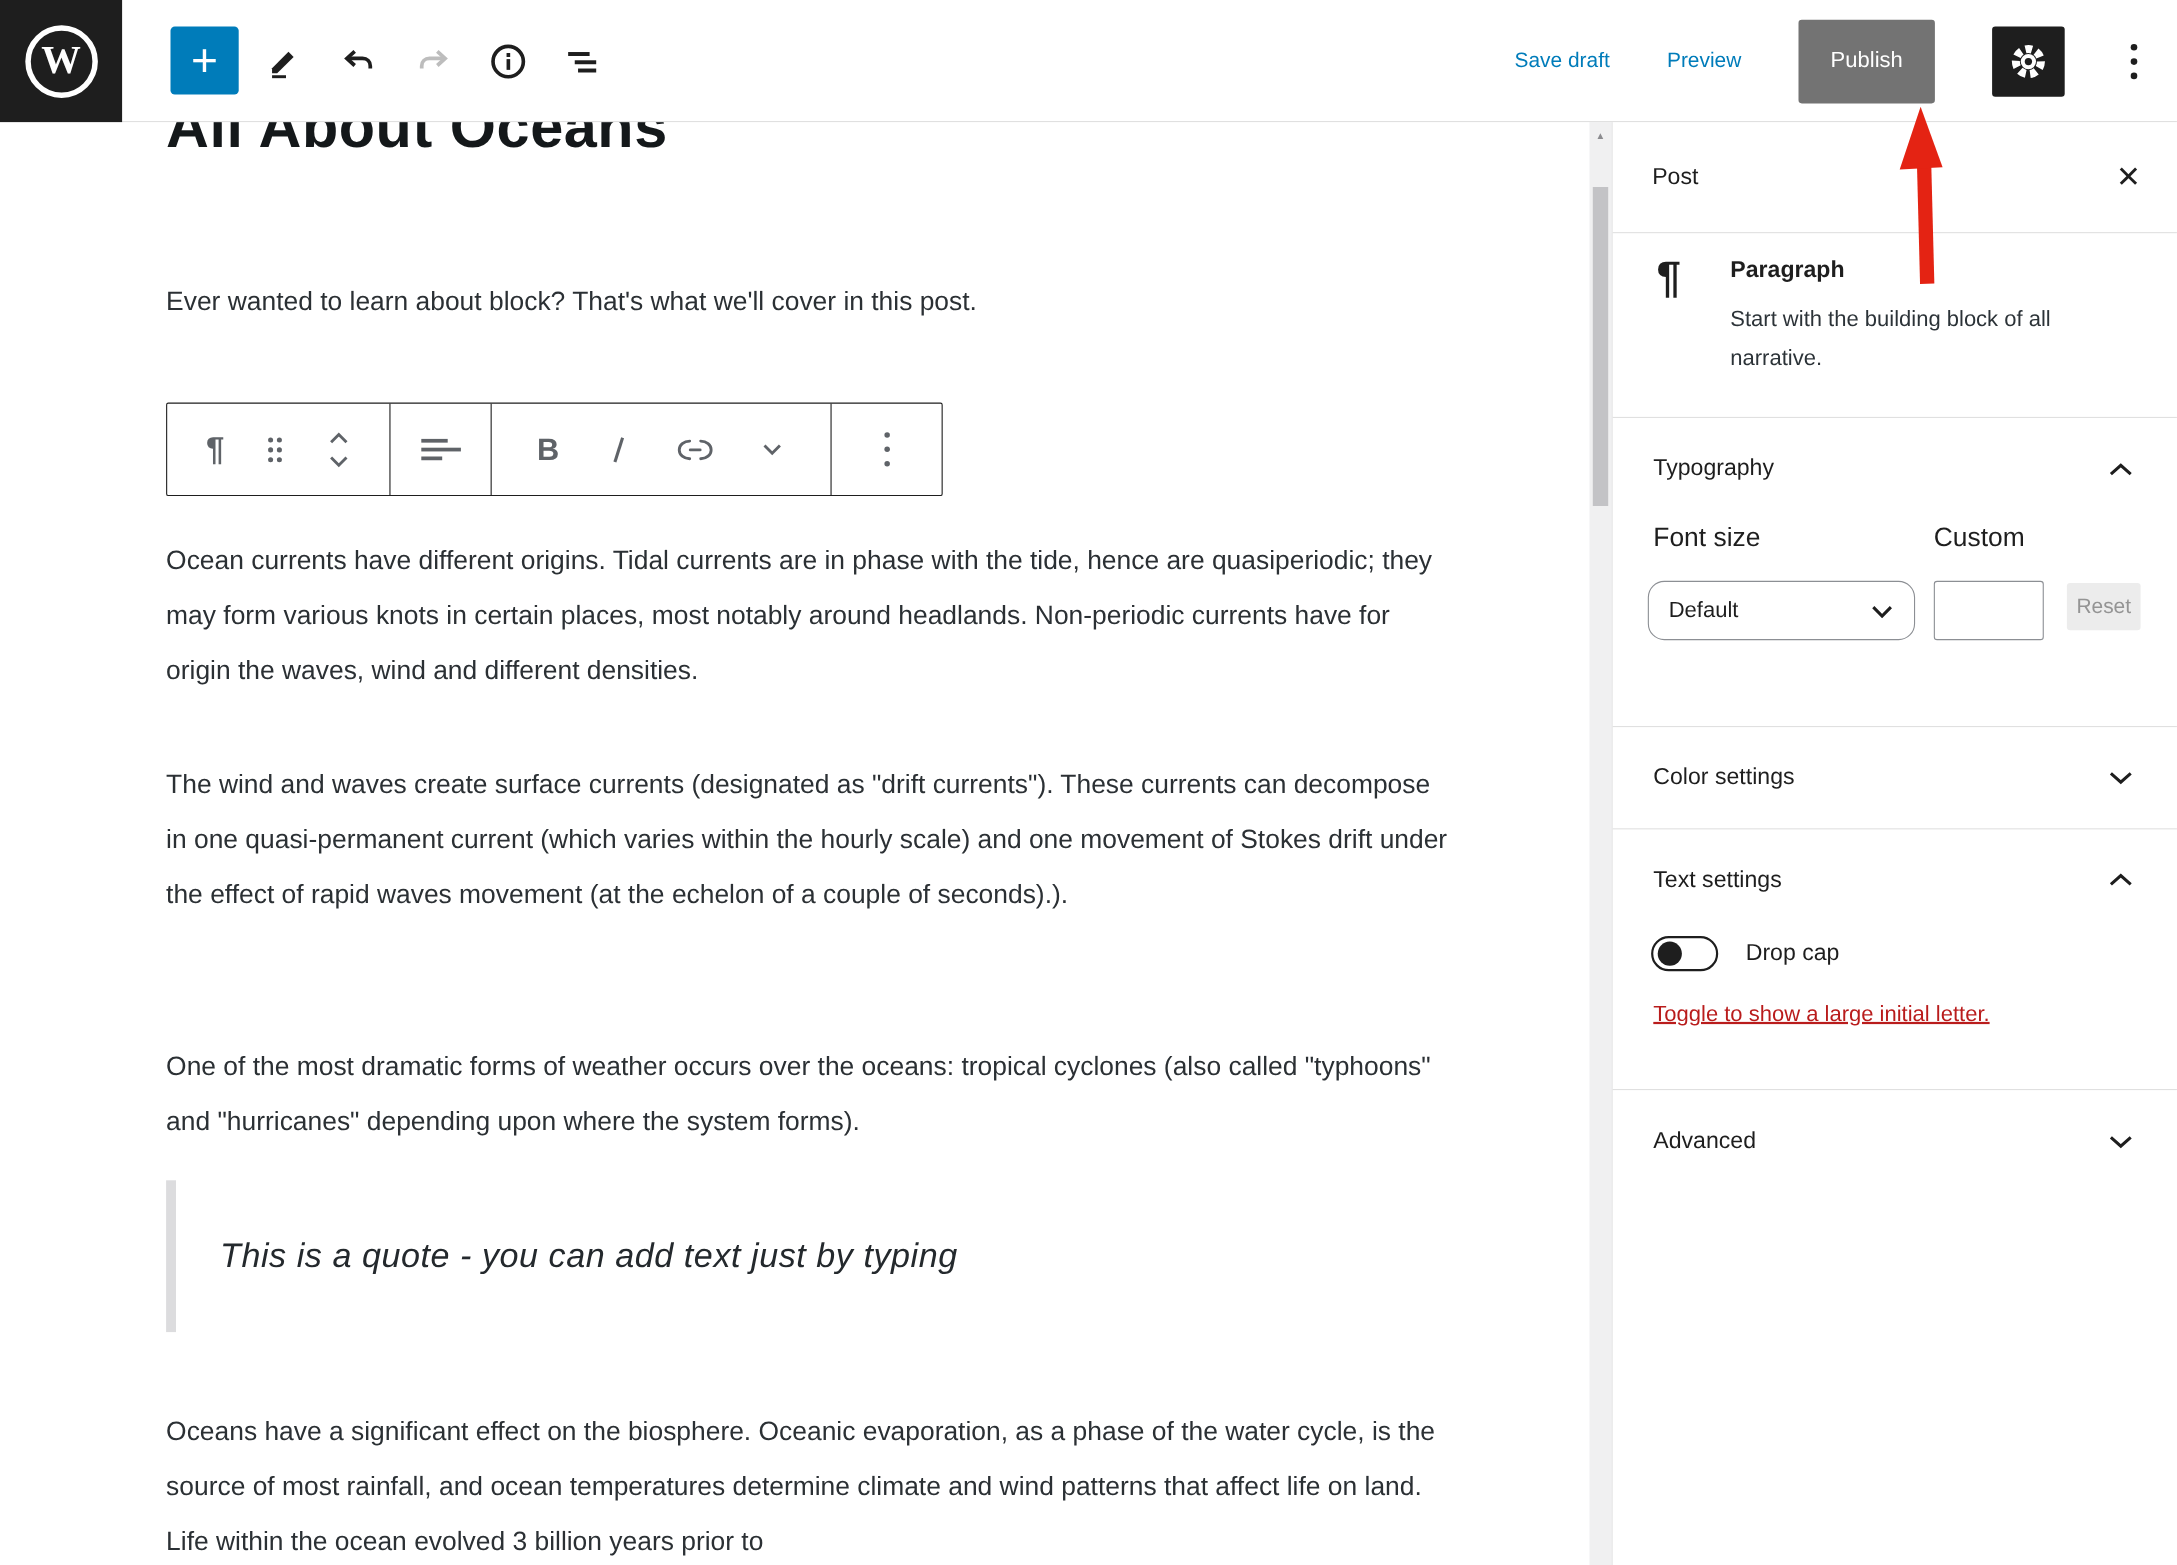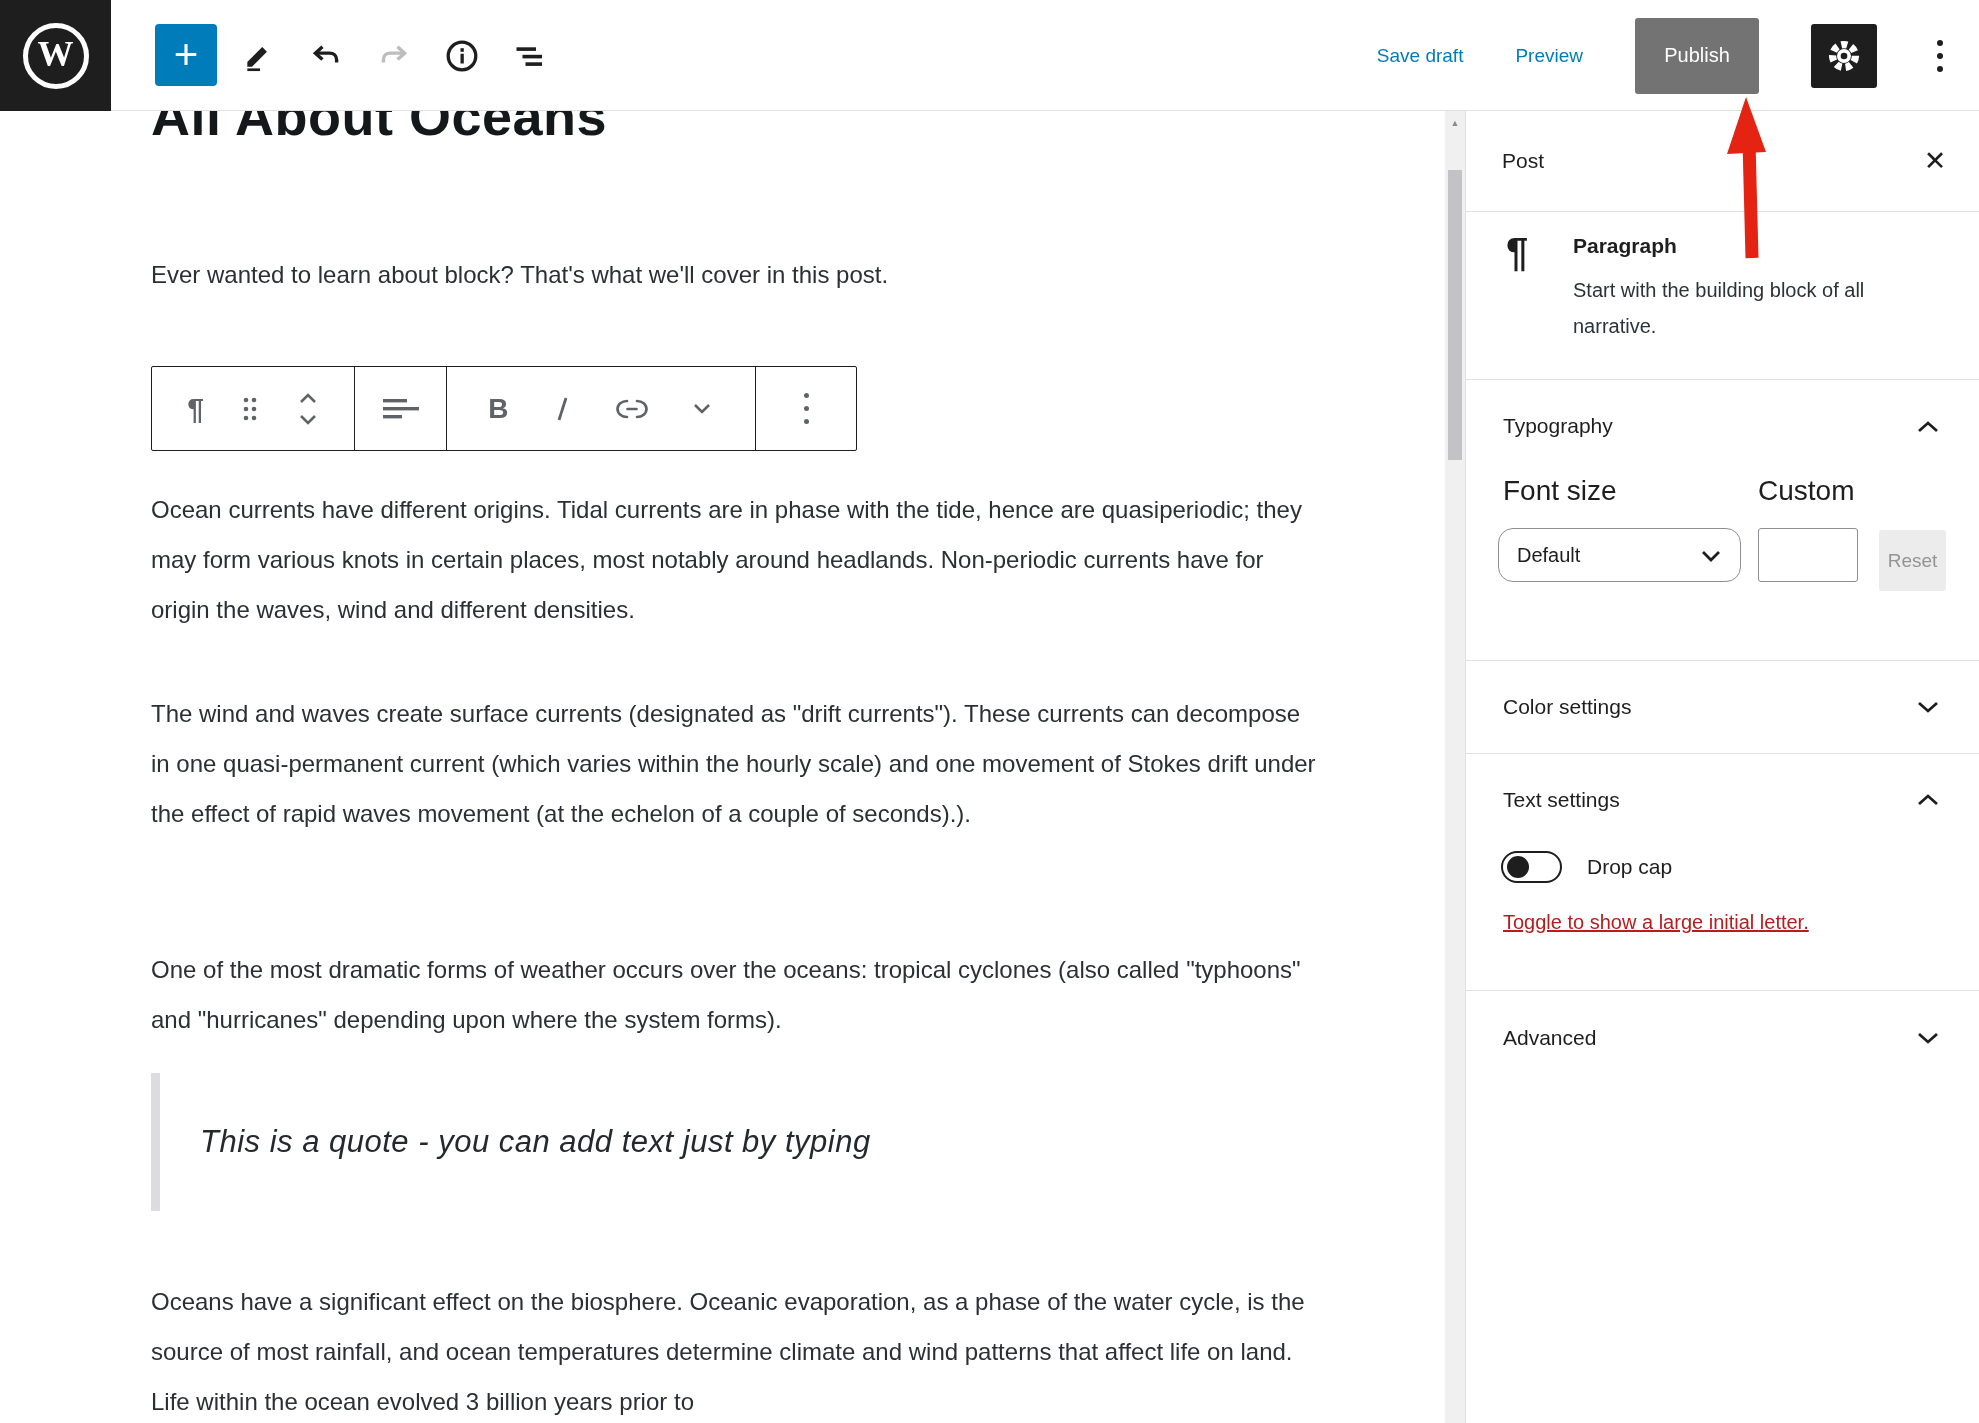--- a/index.html
+++ b/index.html
@@ -100,30 +100,30 @@
     align-items:center; justify-content:space-between; padding:0 38px 0 37px;
     background:none; border:none; border-bottom:1px solid #e0e0e0; width:100%;
     font-family:inherit; cursor:pointer; }
   .panel-row .ph { font-size:21px; font-weight:500; color:#1e1e1e; }
   .row-typography { top:269px; height:92px; border-bottom:none; }
   .row-colors { top:549px; height:93px; border-top:1px solid #e0e0e0; border-bottom:none; }
   .row-text { top:642px; height:92px; border-top:1px solid #e0e0e0; border-bottom:none; }
   .row-advanced { top:879px; height:95px; border-top:1px solid #e0e0e0; border-bottom:none; }
 
   .typo-labels { position:absolute; top:364px; left:37px; right:30px; display:flex; }
-  .typo-labels .lab { font-size:28px; color:#1e1e1e; }
+  .typo-labels .lab { font-size:24px; color:#1e1e1e; }
   .lab-custom { position:absolute; left:255px; }
   .fs-select { position:absolute; left:32px; top:417px; width:243px; height:54px;
     border:1.5px solid #8c8f94; border-radius:15px; background:#fff; display:flex;
     align-items:center; justify-content:space-between; padding:0 18px; cursor:pointer; }
   .fs-select .val { font-size:20px; color:#1e1e1e; }
   .custom-input { position:absolute; left:292px; top:417px; width:100px; height:54px;
     border:1.5px solid #8c8f94; border-radius:3px; font-size:20px; padding:0 10px;
     font-family:inherit; }
-  .reset-btn { position:absolute; left:413px; top:419px; width:67px; height:61px;
+  .reset-btn { position:absolute; left:413px; top:419px; width:67px; height:43px;
     background:#ececec; color:#949494; border:none; border-radius:3px; font-size:19px;
     font-family:inherit; }
 
   .dropcap-row { position:absolute; left:35px; top:740px; display:flex; align-items:center; }
   .toggle { position:relative; width:61px; height:32px; background:#fff;
     border:2px solid #1e1e1e; border-radius:16px; cursor:pointer; }
   .toggle .knob { position:absolute; left:4px; top:3px; width:22px; height:22px;
     border-radius:50%; background:#1e1e1e; }
   .dropcap-label { margin-left:25px; font-size:21px; color:#1e1e1e; }
   .dropcap-help { position:absolute; left:37px; top:800px; width:400px; font-size:20px;

